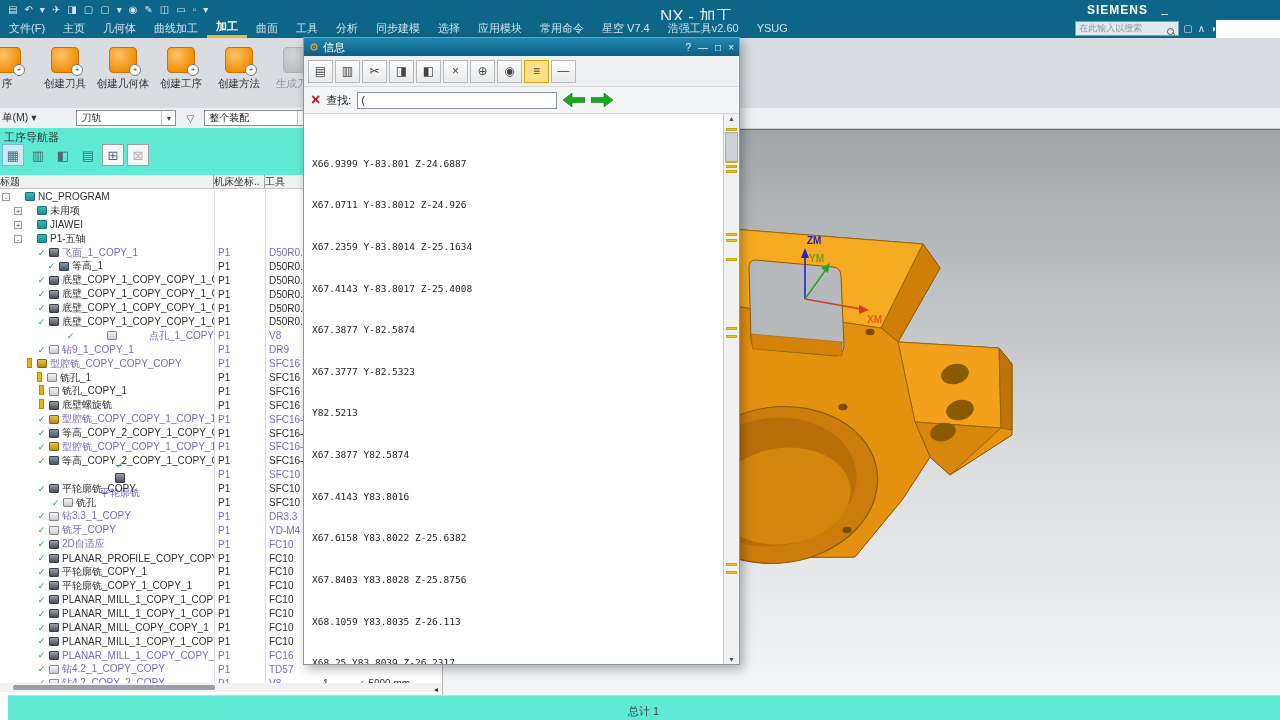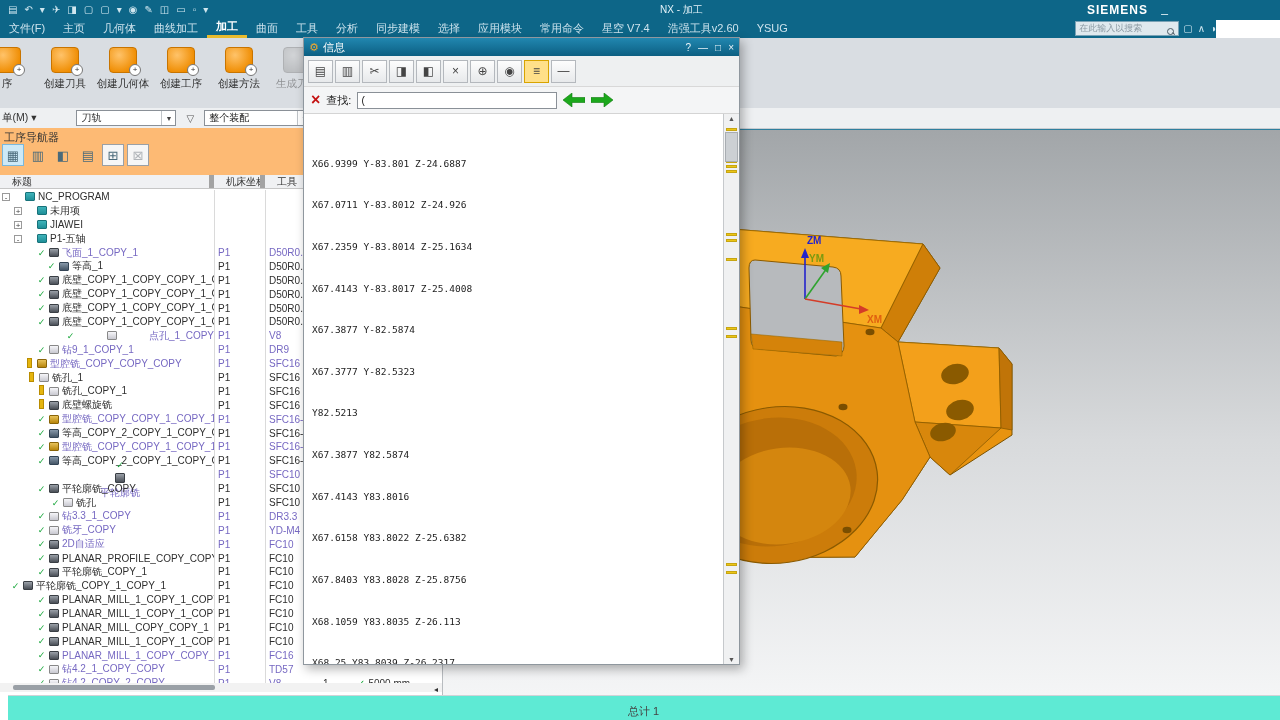--- a/index.html
+++ b/index.html
@@ -2,21 +2,21 @@
 <html><head>
 <meta charset="utf-8">
 <style>
   html,body{margin:0;padding:0}
   body{width:1280px;height:720px;overflow:hidden;position:relative;background:#fff;
        font-family:"Liberation Sans","DejaVu Sans",sans-serif;-webkit-font-smoothing:antialiased}
   
   .titlebar{position:absolute;left:0;top:0;width:1280px;height:20px;background:#0d6688;display:flex;align-items:center;z-index:40}
   .qat{display:flex;gap:7px;margin-left:8px}
   .qicon{color:#cfe6ef;font-size:10px;line-height:20px;cursor:default}
-  .wtitle{position:absolute;left:660px;top:0;height:20px;line-height:20px;color:#e3f2f8;font-size:10px}
+  .wtitle{position:absolute;left:660px;top:7px;height:20px;line-height:20px;color:#e3f2f8;font-size:17px}
   .brand{position:absolute;right:132px;top:0;height:20px;line-height:20px;color:#fff;font-weight:700;font-size:12px;letter-spacing:1px}
   .minbtn{position:absolute;right:112px;top:0;height:20px;line-height:16px;color:#e8f2f7;font-size:12px}
   
   .menubar{position:absolute;left:0;top:20px;width:1216px;height:18px;background:#0d6688;display:flex;align-items:flex-end;z-index:40}
   .tabs{display:flex;align-items:flex-end}
   .tab{padding:0 9px;font-size:11px;color:#cde3ed;height:18px;line-height:16px;white-space:nowrap;box-sizing:border-box}
   .tab.active{color:#fff;font-weight:700;border-bottom:3px solid #e8bb2d;line-height:13px}
   .searchbox{margin-left:auto;margin-right:4px;margin-bottom:2px;width:96px;height:13px;background:#dfe9ee;border:1px solid #79a2b5;display:flex;align-items:flex-end;padding:0 3px;font-size:9px;color:#8b9aa3;position:relative}
   .ph{flex:1;overflow:hidden;white-space:nowrap}
   .mag{width:5px;height:5px;border:1.4px solid #4a5a64;border-radius:50%;position:relative;margin-right:1px}
@@ -34,29 +34,29 @@
   
   .tbar2{position:absolute;left:0;top:108px;width:1280px;height:20px;background:#eef0f2;border-bottom:1px solid #c9cdd2;display:flex;align-items:center;z-index:10}
   .menulab{margin-left:2px;font-size:10.5px;color:#333}
   .combo{height:16px;background:#fff;border:1px solid #8a9097;display:flex;align-items:center;font-size:10px;color:#222;padding-left:4px;box-sizing:border-box}
   .combo .dd{margin-left:auto;width:13px;height:100%;border-left:1px solid #c0c4c8;font-size:7px;color:#444;display:flex;align-items:center;justify-content:center}
   .c1{width:100px;margin-left:40px}
   .c2{width:108px;margin-left:10px}
   .funnel{margin-left:10px;font-size:10px;color:#555}
   
   .nav{position:absolute;left:0;top:128px;width:443px;height:567px;background:#fff;border-right:1px solid #b8bcc0;z-index:12;box-sizing:border-box}
-  .nav-top{height:47px;background:#fdba74;border-bottom:1px solid #be185d;position:relative}
+  .nav-top{height:47px;background:#5eead4;border-bottom:1px solid #be185d;position:relative}
   .nav-title{position:absolute;left:4px;top:2px;font-size:11px;color:#333}
   .nav-icons{position:absolute;left:2px;top:16px;display:flex;gap:3px}
   .nicon{width:22px;height:22px;display:flex;align-items:center;justify-content:center;font-size:13px;color:#4a6a7a}
   .nicon.sel{background:#cde9f7;border:1px solid #7ab8dc;box-sizing:border-box}
   .nicon.btn{border:1px solid #9aa0a6;background:#f6f6f6;box-sizing:border-box}
   .nicon.dis{color:#b0b4b8}
   .thead{position:absolute;top:47px;left:0;width:100%;height:14px;background:#f0f1f3;border-bottom:1px solid #c6c6c6;display:grid;grid-template-columns:214px 51px 1fr;font-size:10px;color:#333;box-sizing:border-box}
-  .thead div{padding-left:12px;line-height:13px;border-right:5px solid #a3a3a3;overflow:hidden;white-space:nowrap}
+  .thead div{padding-left:0;line-height:13px;border-right:1px solid #a3a3a3;overflow:hidden;white-space:nowrap}
   .rows{position:absolute;left:0;top:62px;width:100%}
   .trow{display:grid;grid-template-columns:214px 51px 54px 34px 1fr;height:13.9px;align-items:center;font-size:10px;color:#2e2e2e}
   .c-title{display:flex;align-items:center;gap:3px;overflow:hidden;white-space:nowrap;box-sizing:border-box}
   .c-coord,.c-tool,.c-count{overflow:hidden;white-space:nowrap;padding-left:4px}
   .c-speed{display:flex;gap:3px;white-space:nowrap;padding-left:4px}
   .accent{color:#7668c2}
   .exp{width:8px;height:8px;border:1px solid #9a9a9a;background:#fff;font-size:8px;line-height:7px;text-align:center;color:#444;flex:0 0 8px;box-sizing:border-box}
   .exp:empty{border-color:transparent;background:transparent}
   .st{width:9px;flex:0 0 9px;text-align:center;line-height:10px}
   .st.ok::before{content:"✓";color:#17a63a;font-weight:700;font-size:9px}
@@ -459,21 +459,21 @@
         <div class="c-coord accent">P1</div>
         <div class="c-tool accent">SFC16</div>
         <div class="c-count"></div>
         <div class="c-speed">
           <span class="spdchk"></span>
           <span></span>
         </div>
       </div>
 
       <div class="trow">
-        <div class="c-title" style="padding-left: 16px;">
+        <div class="c-title" style="padding-left: 24px;">
           <span class="exp"></span>
           <span class="st warn"></span>
           <span class="opicon drill"></span>
           <span class="lbl">铣孔_1</span>
         </div>
         <div class="c-coord">P1</div>
         <div class="c-tool">SFC16</div>
         <div class="c-count"></div>
         <div class="c-speed">
           <span class="spdchk"></span>
@@ -699,21 +699,21 @@
         <div class="c-coord">P1</div>
         <div class="c-tool">FC10</div>
         <div class="c-count"></div>
         <div class="c-speed">
           <span class="spdchk"></span>
           <span></span>
         </div>
       </div>
 
       <div class="trow">
-        <div class="c-title" style="">
+        <div class="c-title" style="padding-left: 26px;">
           <span class="exp"></span>
           <span class="st ok"></span>
           <span class="opicon mill"></span>
           <span class="lbl">平轮廓铣_COPY_1_COPY_1</span>
         </div>
         <div class="c-coord">P1</div>
         <div class="c-tool">FC10</div>
         <div class="c-count"></div>
         <div class="c-speed">
           <span class="spdchk"></span>

